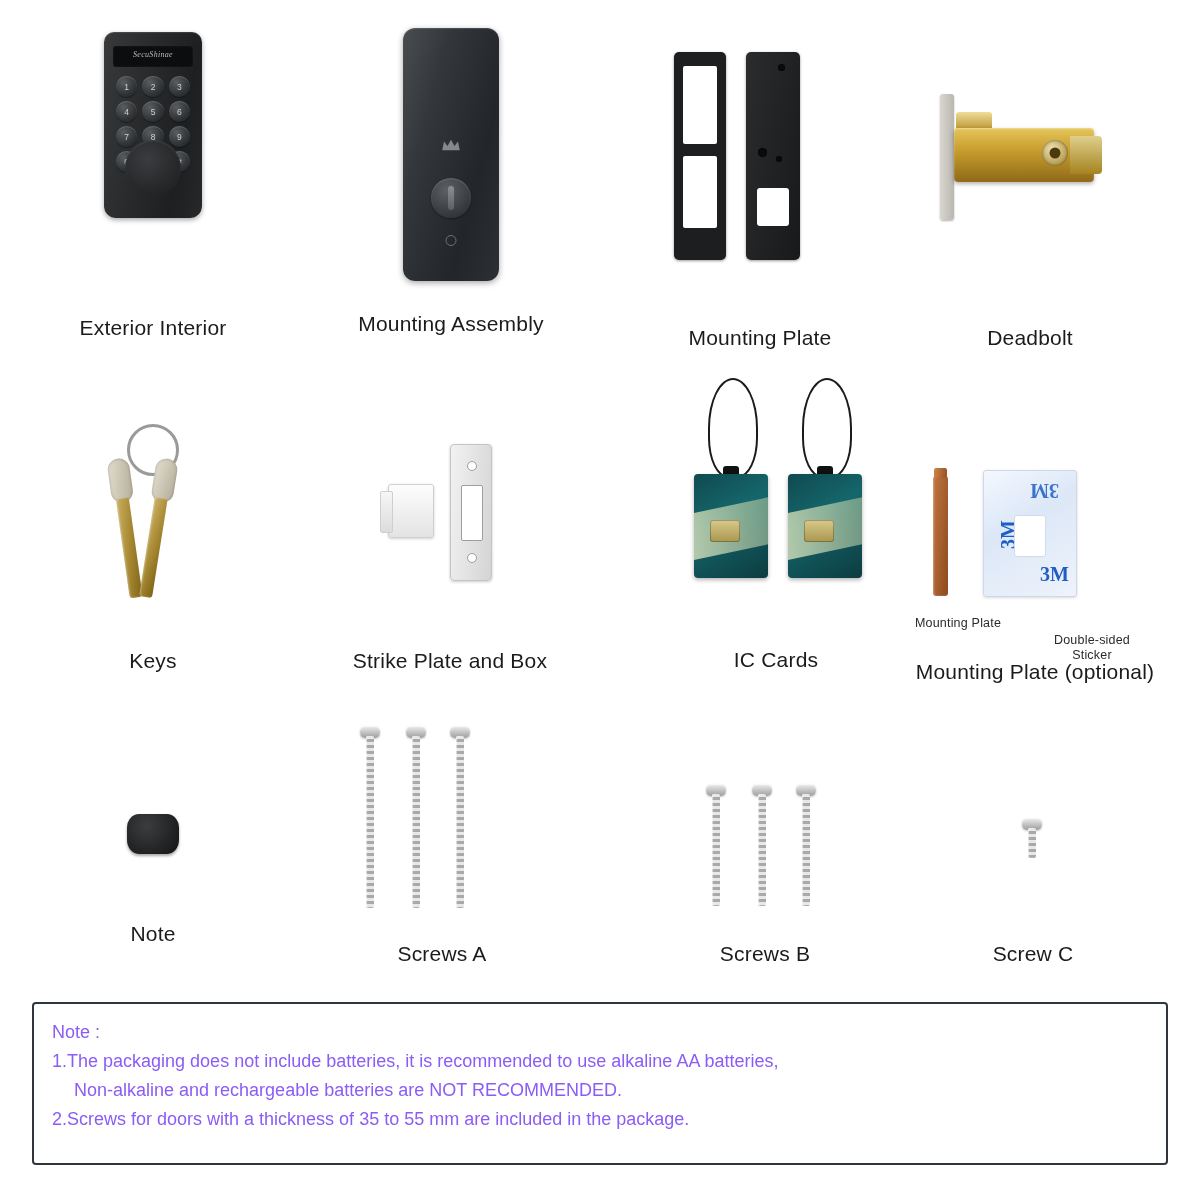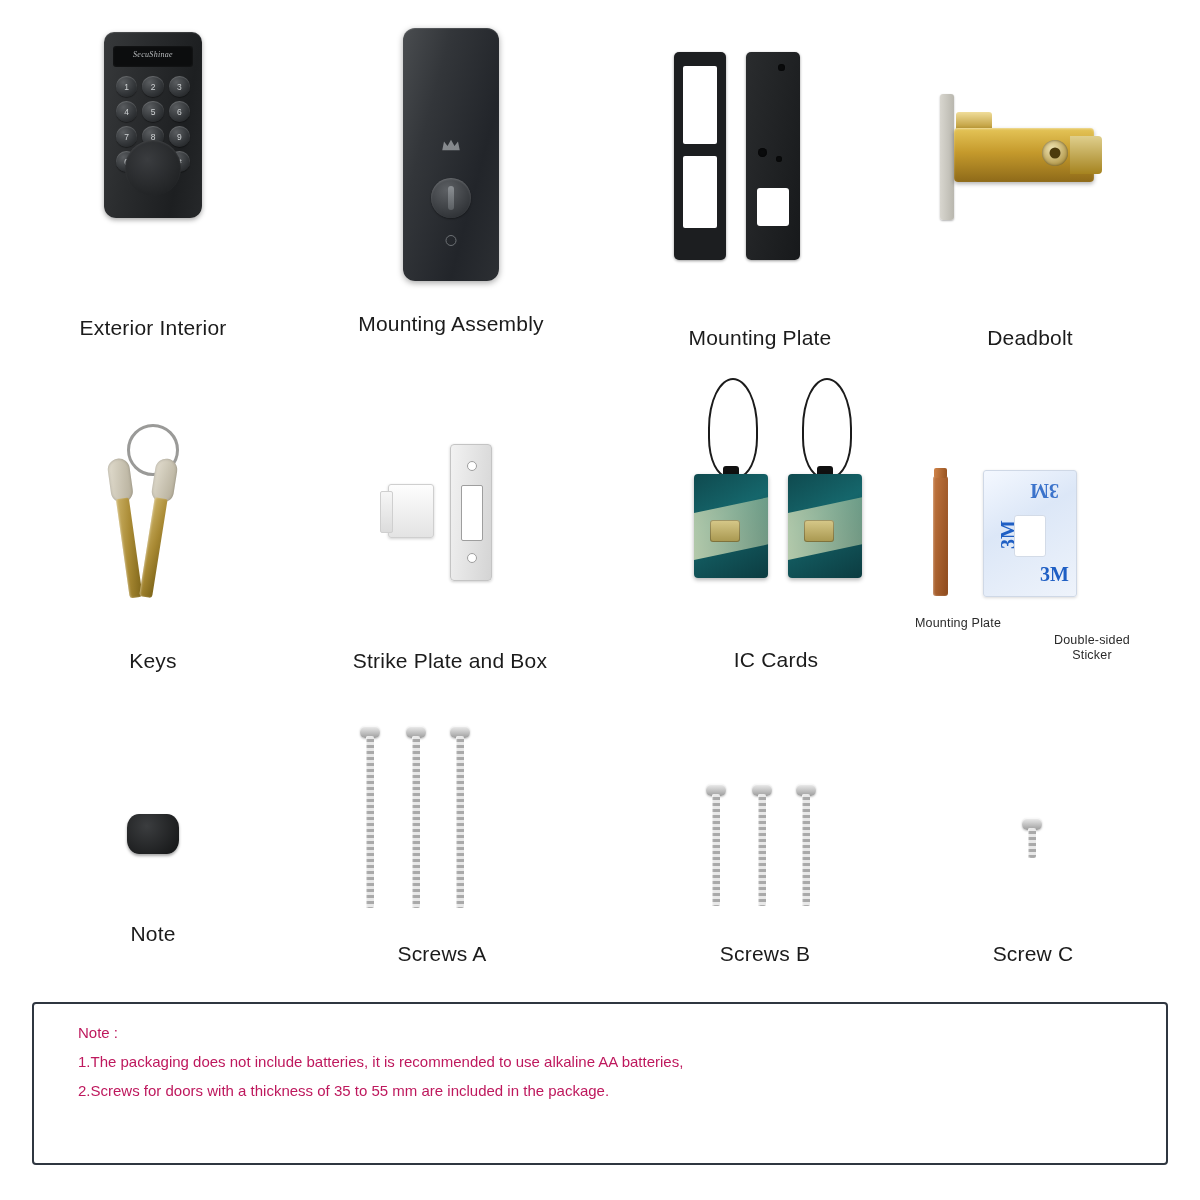--- a/index.html
+++ b/index.html
@@ -510,25 +510,24 @@
     left: 32px;
     top: 1002px;
     width: 1136px;
     height: 163px;
     border: 2px solid #2f3640;
     border-radius: 4px;
     box-sizing: border-box;
     padding: 14px 18px 0 18px;
   }
   .note .line {
-    font-size: 15px;
+    font-size: 18px;
     line-height: 29px;
-    color: #be185d;
+    color: #8b5cf6;
     white-space: pre;
-    margin-left: 26px;
   }
   .note .line.indent { padding-left: 22px; }
 </style>
 </head>
 <body>
 
 <div class="sheet">
 
   <div class="part" style="left:60px; top:32px; width:186px; height:250px;">
     <div class="art">
@@ -647,20 +646,21 @@
       <div class="sticker">
         <div class="mm a">3M</div>
         <div class="mm b">3M</div>
         <div class="mm c">3M</div>
         <div class="hole"></div>
       </div>
     </div>
     <div class="caption small" style="top:152px; left:-22px; width:150px;">Mounting Plate</div>
     <div class="caption small" style="top:152px; left:102px; width:170px; white-space:pre-line; line-height:15px;margin-top:17px;">Double-sided
 Sticker</div>
+    <div class="caption" style="top:196px; left:-30px; width:320px;">Mounting Plate (optional)</div>
   </div>
 
   <div class="part" style="left:60px; top:790px; width:186px; height:140px;">
     <div class="art">
       <div class="plug"></div>
     </div>
     <div class="caption" style="top:132px;">Note</div>
   </div>
 
   <div class="part" style="left:332px; top:720px; width:220px; height:210px;">
@@ -705,16 +705,17 @@
         <div class="head"></div>
         <div class="shaft" style="height:30px;"></div>
       </div>
     </div>
     <div class="caption" style="top:132px;">Screw C</div>
   </div>
 
   <div class="note">
     <div class="line">Note :</div>
     <div class="line">1.The packaging does not include batteries, it is recommended to use alkaline AA batteries,</div>
+    <div class="line indent">Non-alkaline and rechargeable batteries are NOT RECOMMENDED.</div>
     <div class="line">2.Screws for doors with a thickness of 35 to 55 mm are included in the package.</div>
   </div>
 
 </div>
 
 </body></html>

